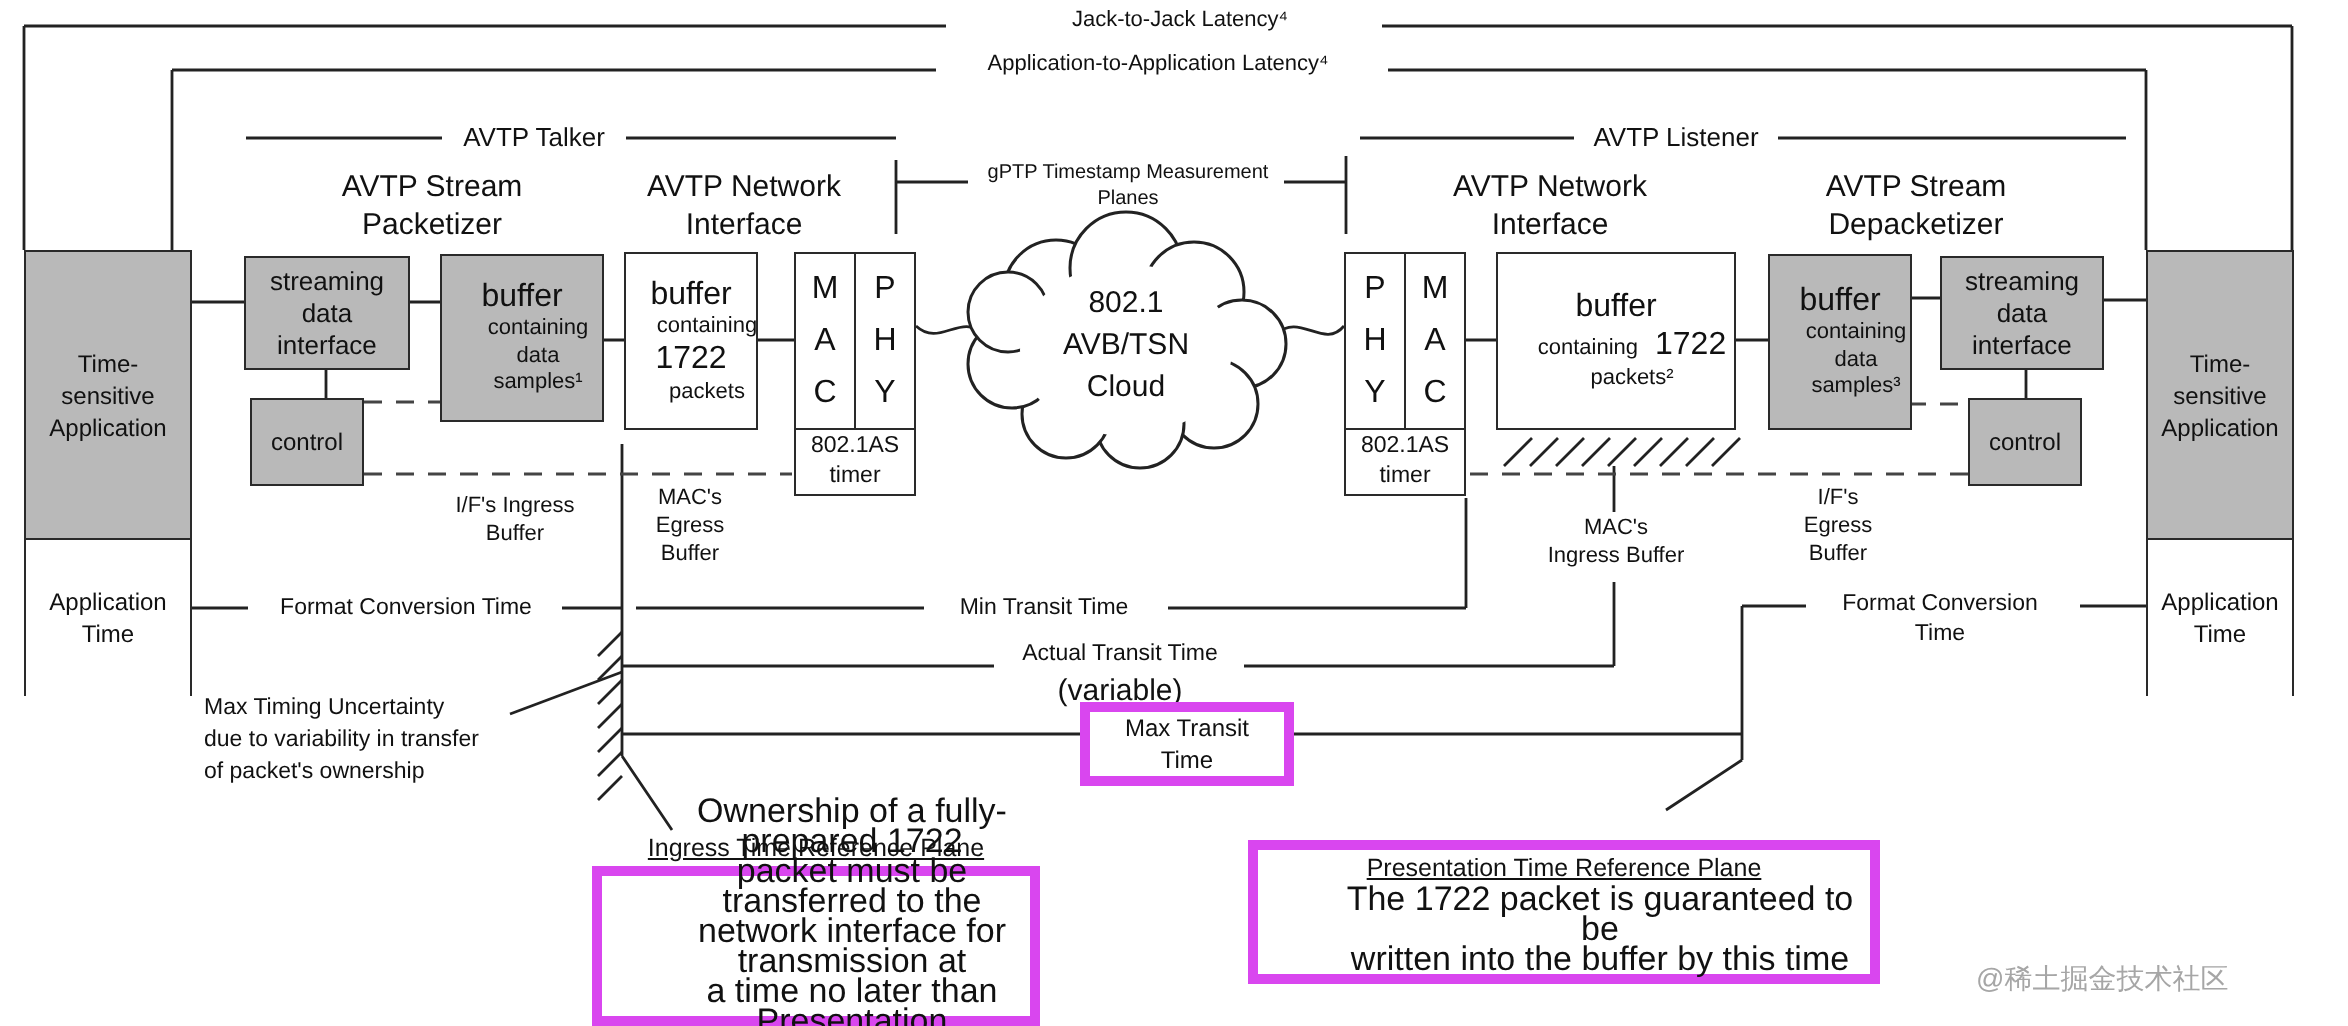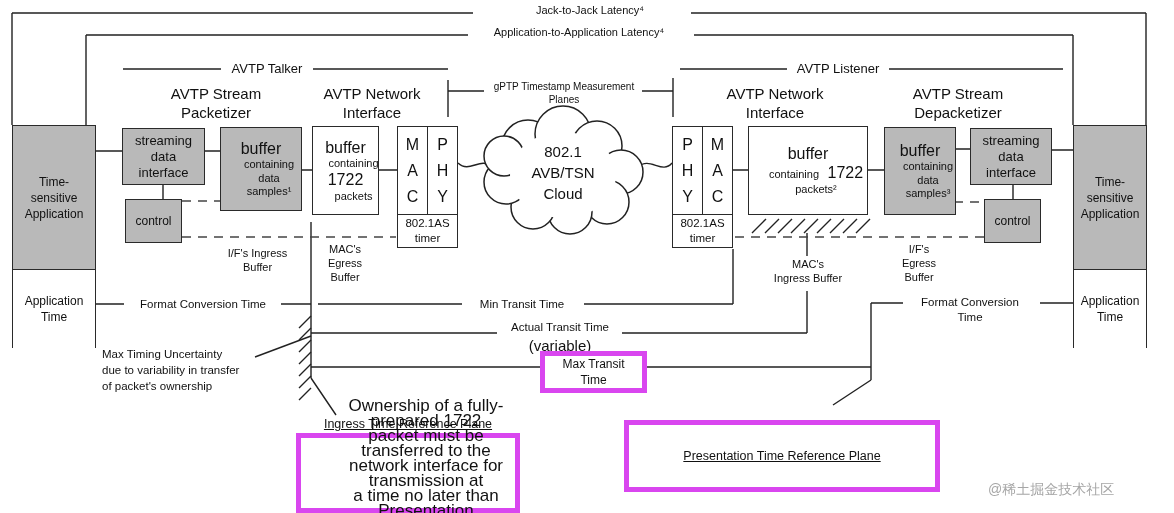--- a/index.html
+++ b/index.html
@@ -180,17 +180,19 @@
 of packet's ownership</div>
 
   <div class="lbl plane-title" style="left:296px;top:416px;width:224px;">Ingress Time Reference Plane</div>
   <div class="redbox plane-body pre" style="left:296px;top:433px;width:224px;height:80px;">Ownership of a fully-prepared 1722
 packet must be transferred to the
 network interface for transmission at
 a time no later than Presentation
 Time – Max Transit Time</div>
   <div class="redbox" style="left:624px;top:420px;width:316px;height:72px;">
     <div class="plane-title">Presentation Time Reference Plane</div>
+    <div class="plane-body pre">The 1722 packet is guaranteed to be
+written into the buffer by this time</div>
   </div>
 
   <div class="watermark" style="left:988px;top:481px;width:182px;">@稀土掘金技术社区</div>
 
 </div>
 
 </body></html>

